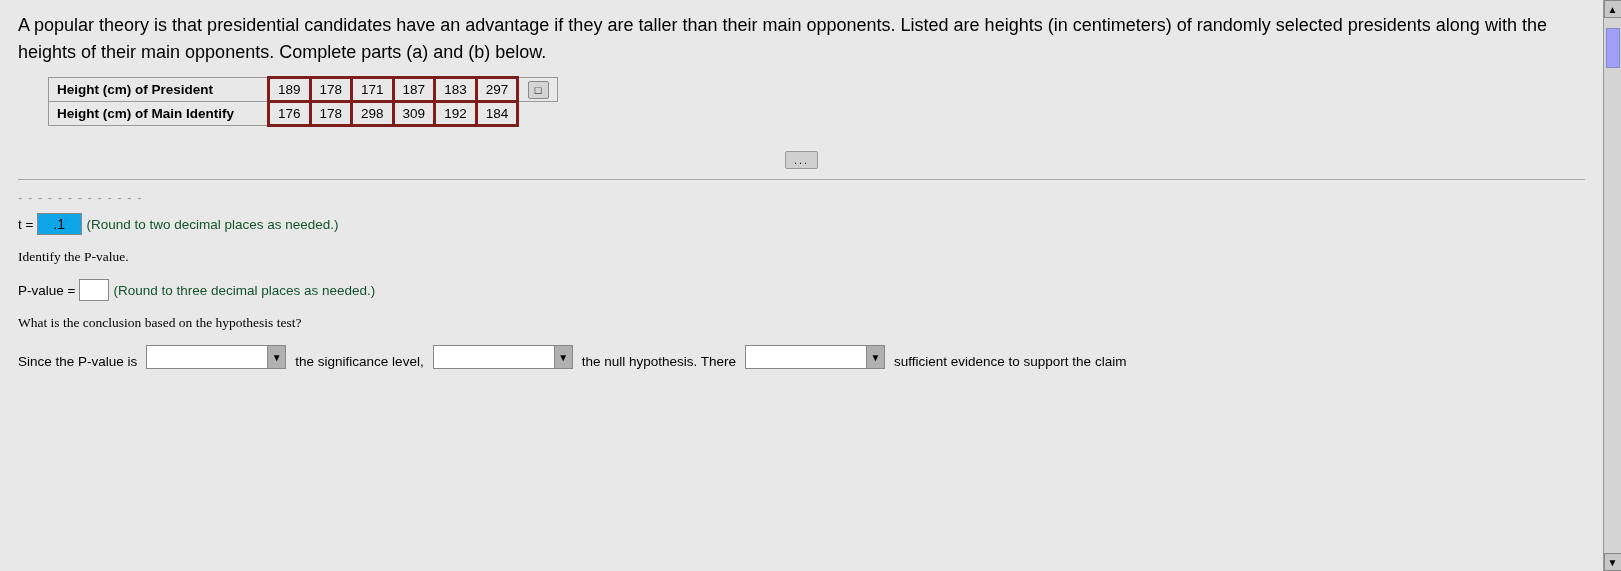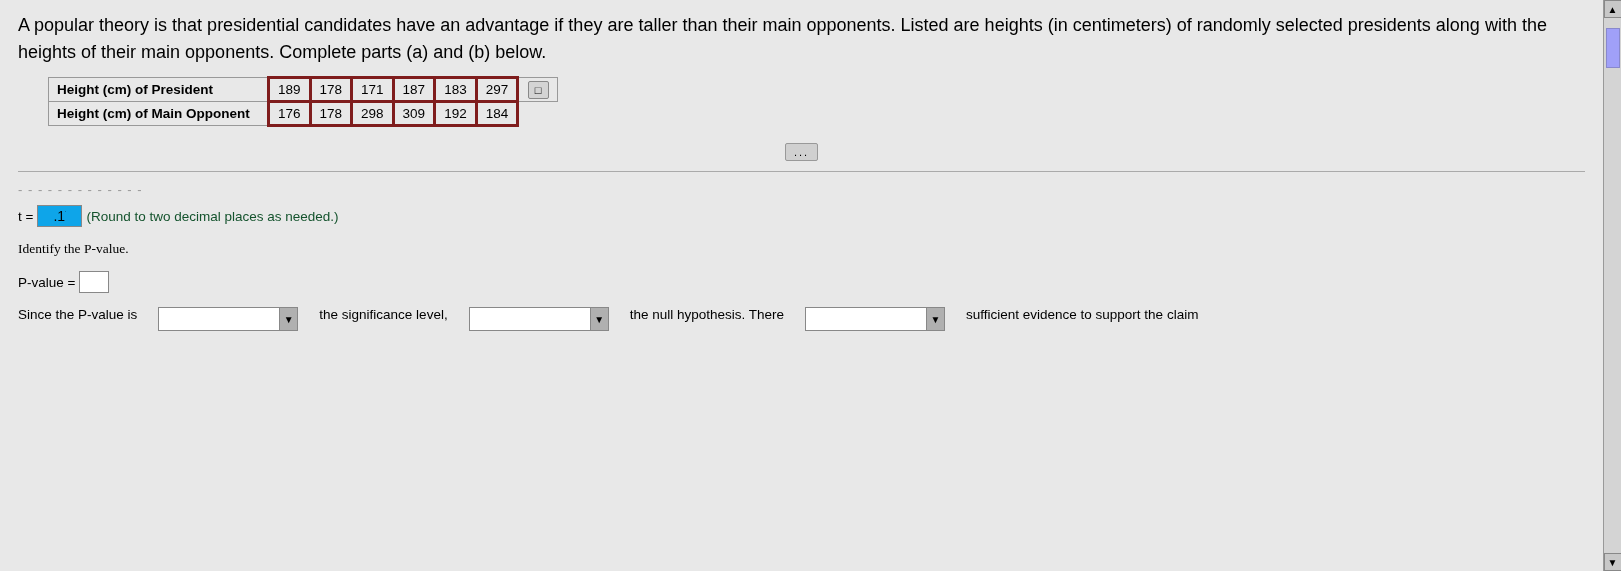--- a/index.html
+++ b/index.html
@@ -73,21 +73,21 @@
 
     .intro-text {
       font-size: 18px;
       line-height: 1.5;
       margin-bottom: 10px;
       color: #000;
     }
 
     .data-table {
       border-collapse: collapse;
-      margin-bottom: 16px;
+      margin-bottom: 24px;
       margin-left: 30px;
     }
 
     .data-table td {
       border: 3px solid #7f1d1d;
       padding: 3px 8px;
       font-size: 13.5px;
       min-width: 40px;
       text-align: center;
     }
@@ -199,23 +199,23 @@
       align-items: center;
       justify-content: center;
       font-size: 10px;
       cursor: pointer;
     }
 
     .conclusion-row {
       font-size: 13.5px;
       color: #000;
       display: flex;
-      align-items: flex-start;
+      align-items: flex-end;
       flex-wrap: wrap;
-      gap: 21px;
+      gap: 9px;
       margin-bottom: 6px;
     }
 
     .expand-area {
       display: flex;
       justify-content: center;
       margin: 8px 0;
     }
 
     .expand-dots-btn {
@@ -244,21 +244,21 @@
           <td>178</td>
           <td>171</td>
           <td>187</td>
           <td>183</td>
           <td>297</td>
           <td style="border:1px solid #999; padding:2px 4px;">
             <button class="expand-btn">□</button>
           </td>
         </tr>
         <tr>
-          <td class="row-header">Height (cm) of Main Opponent</td>
+          <td class="row-header">Height (cm) of Main Identify</td>
           <td>176</td>
           <td>178</td>
           <td>298</td>
           <td>309</td>
           <td>192</td>
           <td>184</td>
         </tr>
       </tbody>
     </table>
 
@@ -274,22 +274,24 @@
       <span class="section-label">t =</span>
       <input class="input-box" type="text" value=".17" style="">
       <span class="hint-text">(Round to two decimal places as needed.)</span>
     </div>
 
     <div class="paragraph-text">Identify the P-value.</div>
 
     <div class="section-row">
       <span class="section-label">P-value =</span>
       <input class="input-box-small" type="text" value="" style="">
-    </div>
-
+      <span class="hint-text">(Round to three decimal places as needed.)</span>
+    </div>
+
+    <div class="paragraph-text">What is the conclusion based on the hypothesis test?</div>
 
     <div class="conclusion-row">
       <span>Since the P-value is</span>
 
       <div class="dropdown-wrapper">
         <select>
           <option value=""></option>
           <option value="less_than">less than</option>
           <option value="greater_than">greater than</option>
           <option value="equal_to">equal to</option>

